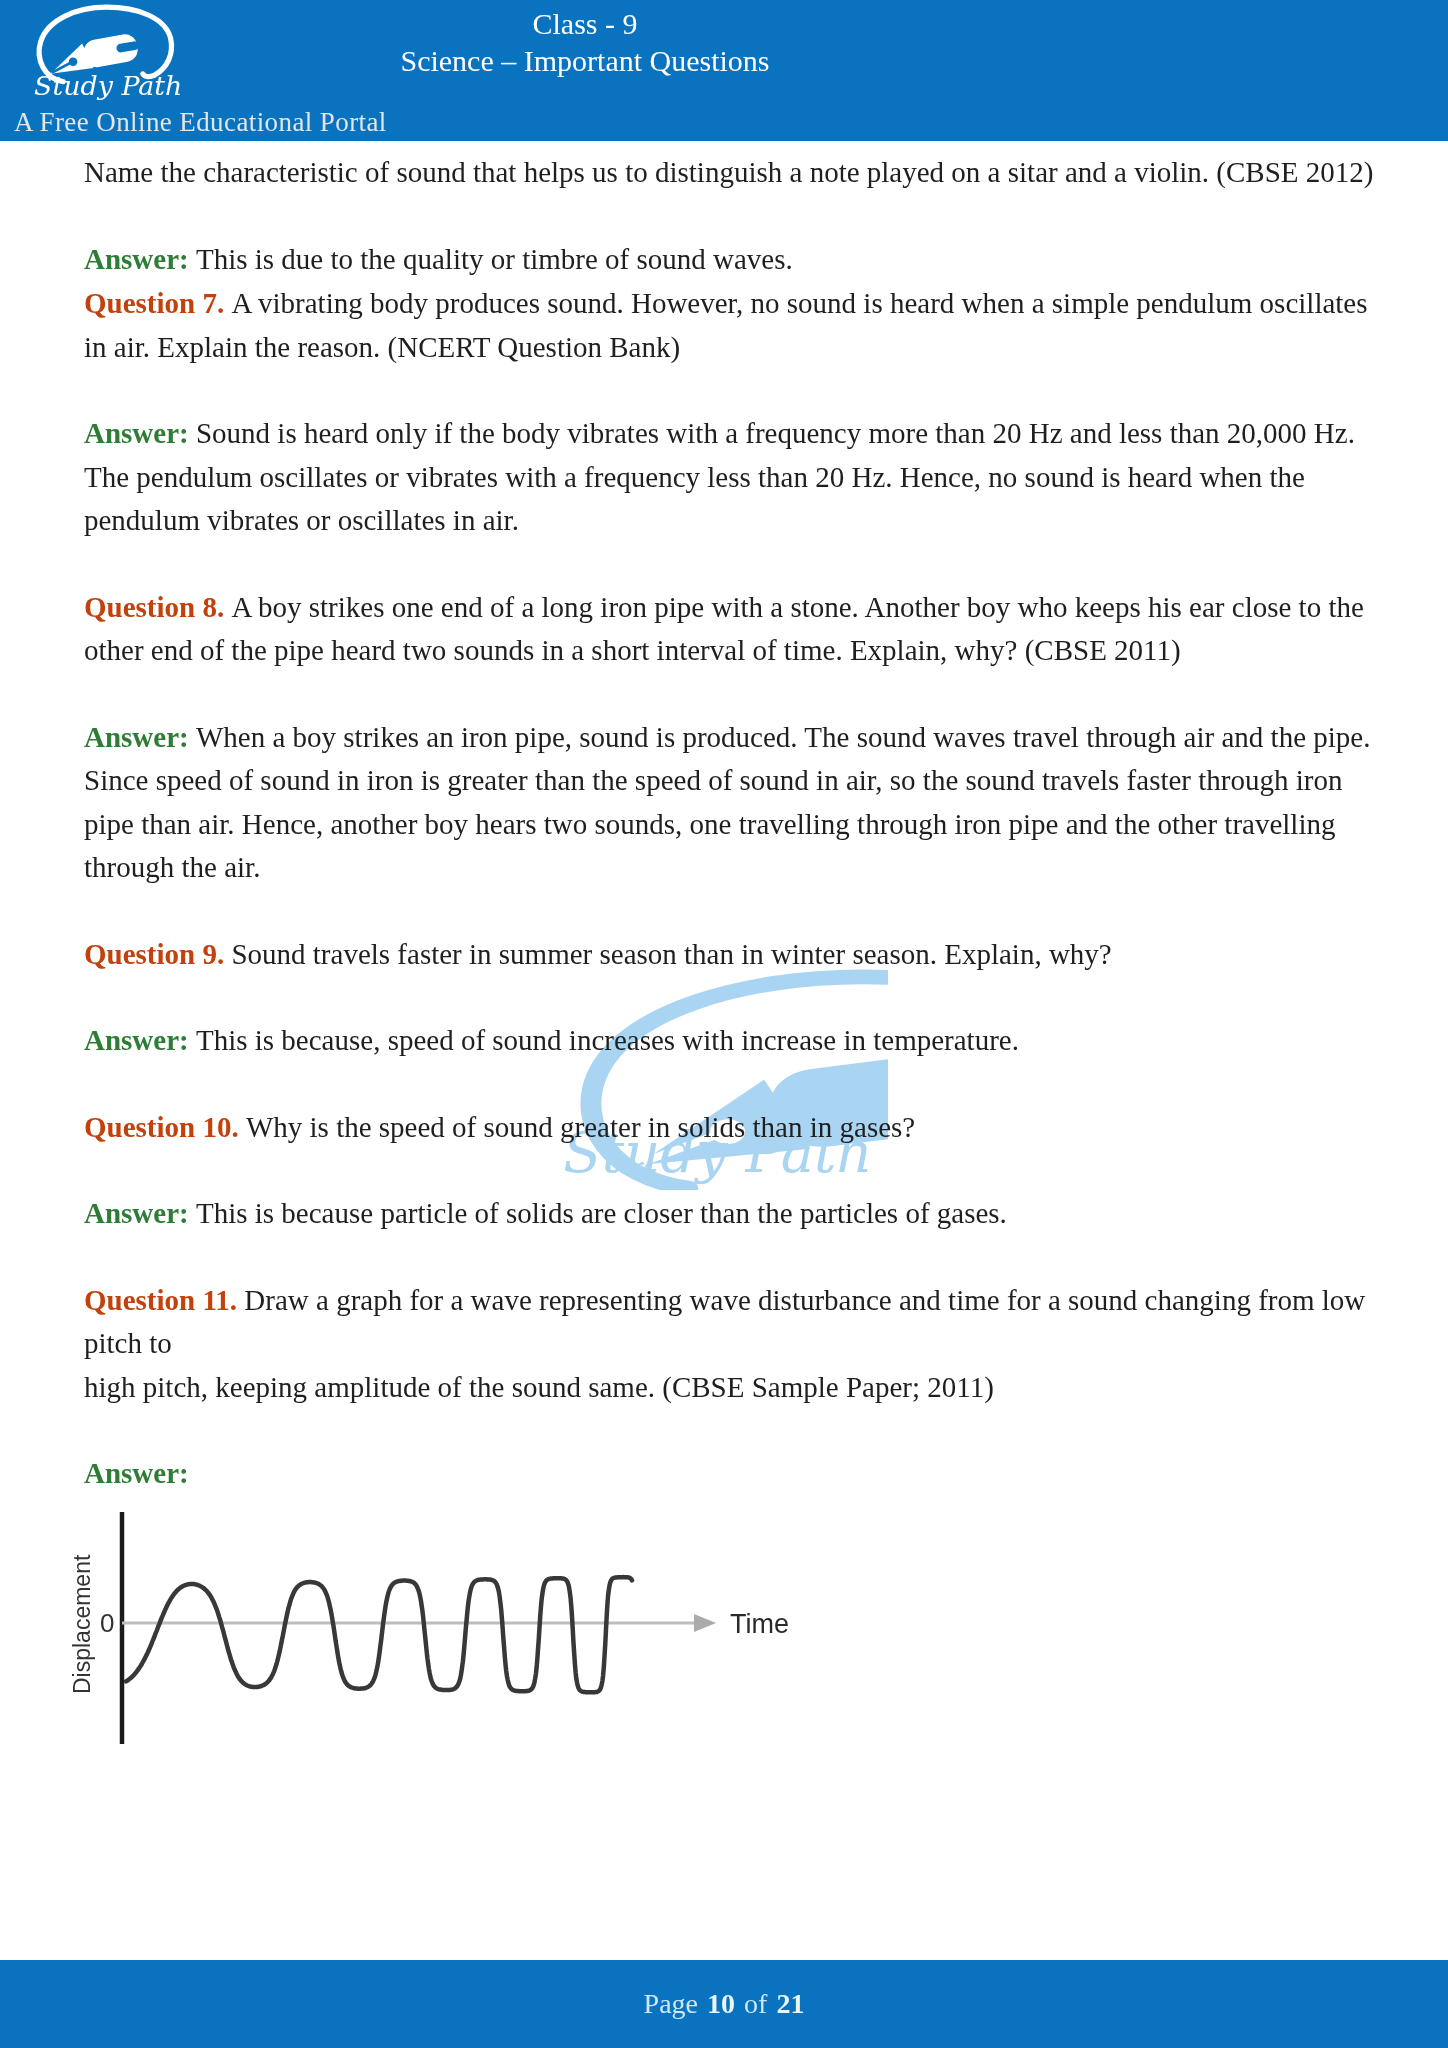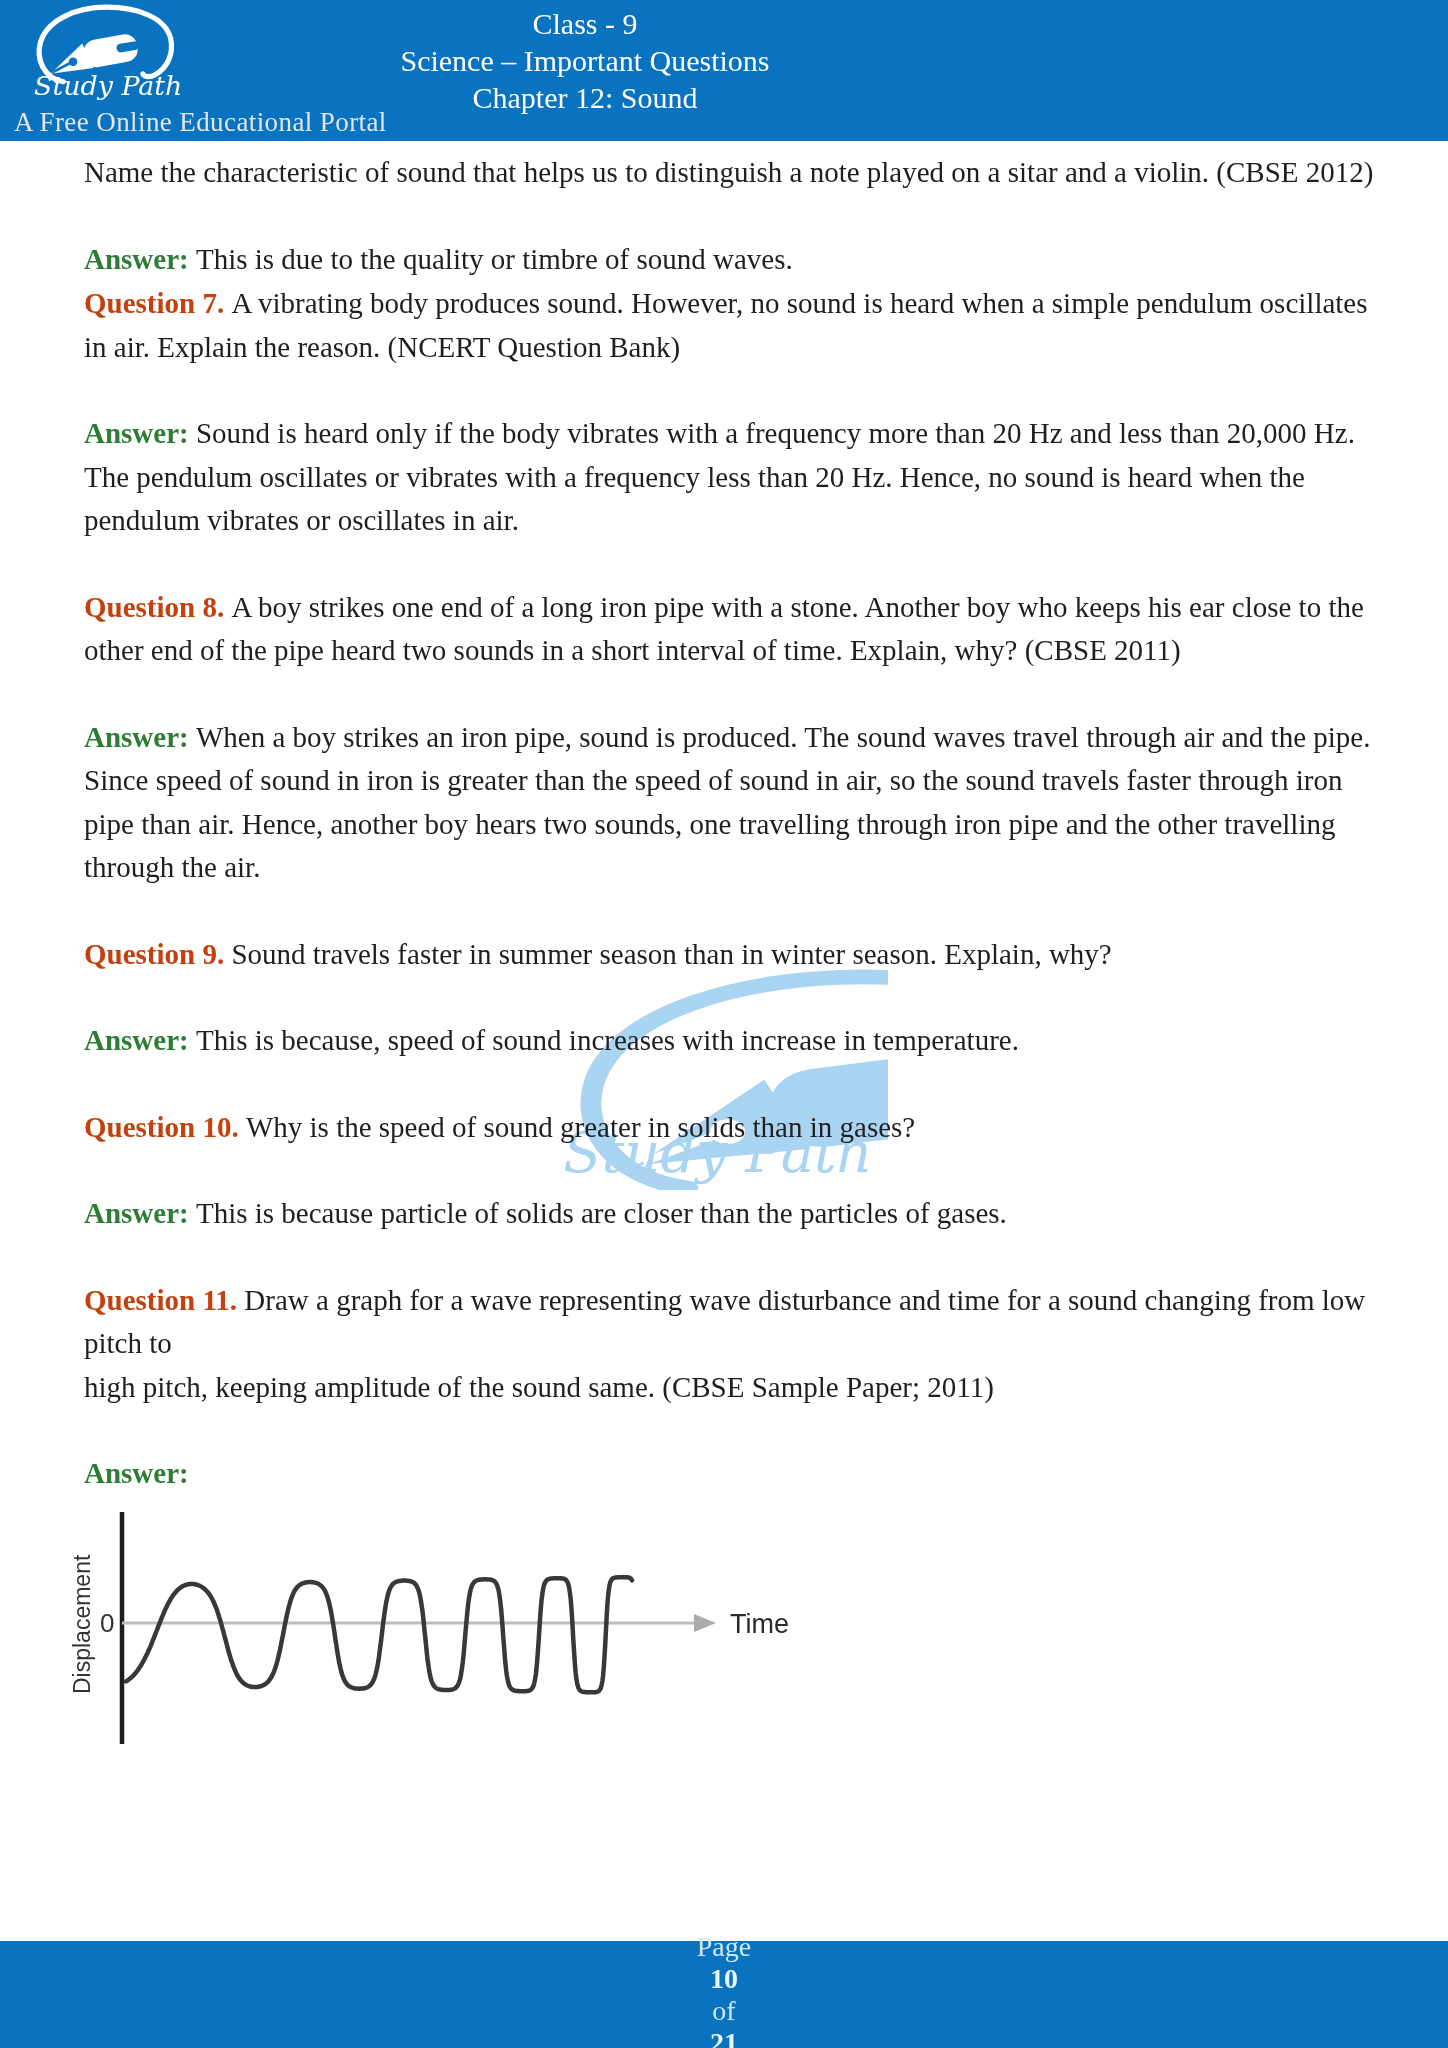--- a/index.html
+++ b/index.html
@@ -17,23 +17,23 @@
   .watermark{position:absolute;left:548px;top:819px;width:340px;height:230px;color:#a9d4f2;z-index:0;}
   .blocks{position:relative;z-index:1;}
   .block{margin:0 0 43px 0;font-size:29px;line-height:43.5px;color:#1f1f1f;white-space:pre-line;}
   .block.tight{margin-bottom:1px;}
   .q-label{font-weight:bold;color:#c2410c;}
   .a-label{font-weight:bold;color:#2e7d36;}
   
   .figure{position:relative;z-index:1;margin:6px 0 0 -14px;width:780px;}
   .figure svg{display:block;}
   
-  .ftr{position:absolute;left:0;bottom:0;width:100%;height:107px;background:#0a73c0;
+  .ftr{position:absolute;left:0;bottom:0;width:100%;height:88px;background:#0a73c0;
        display:flex;align-items:center;justify-content:center;column-gap:9px;
-       font-size:28px;color:#cfe7f7;flex-direction:column;}
+       font-size:28px;color:#cfe7f7;}
   .ftr .num{font-weight:bold;color:#eaf5fc;text-align:right;}
 </style>
 </head>
 <body>
 
 <svg width="0" height="0" style="position:absolute" aria-hidden="true">
   <defs>
     <symbol id="logo-mark" viewBox="0 0 180 120">
       <path d="M40,92 C18,88 8,66 14,46 C22,20 56,6 90,6 C126,6 158,18 164,42 C168,60 160,76 146,84 C140,87 134,87 132,83" stroke="currentColor" stroke-width="6" fill="none" stroke-linecap="round"></path>
       <g transform="rotate(-10 85 58)">
@@ -53,21 +53,20 @@
     <div class="logo-wrap">
       <svg class="logo" style="--logo-bg:#0a73c0" viewBox="0 0 180 120">
         <use href="#logo-mark"></use>
         <text x="92" y="107" text-anchor="middle" font-family="DejaVu Serif, serif" font-style="italic" font-size="31" fill="#ffffff">Study Path</text>
       </svg>
       <div class="tagline">A Free Online Educational Portal</div>
     </div>
     <div class="hdr-titles">
       <div>Class - 9</div>
       <div>Science – Important Questions</div>
-      <div>Chapter 12: Sound</div>
     </div>
   </header>
 
   <main class="main">
     <svg class="watermark" viewBox="0 0 340 230" style="--logo-bg:#ffffff">
       <use href="#logo-mark" transform="scale(1.85,1.3)"></use>
       <text x="170" y="212" text-anchor="middle" font-family="DejaVu Serif, serif" font-style="italic" font-size="56" fill="currentColor">Study Path</text>
     </svg>
 
     <div class="blocks">

